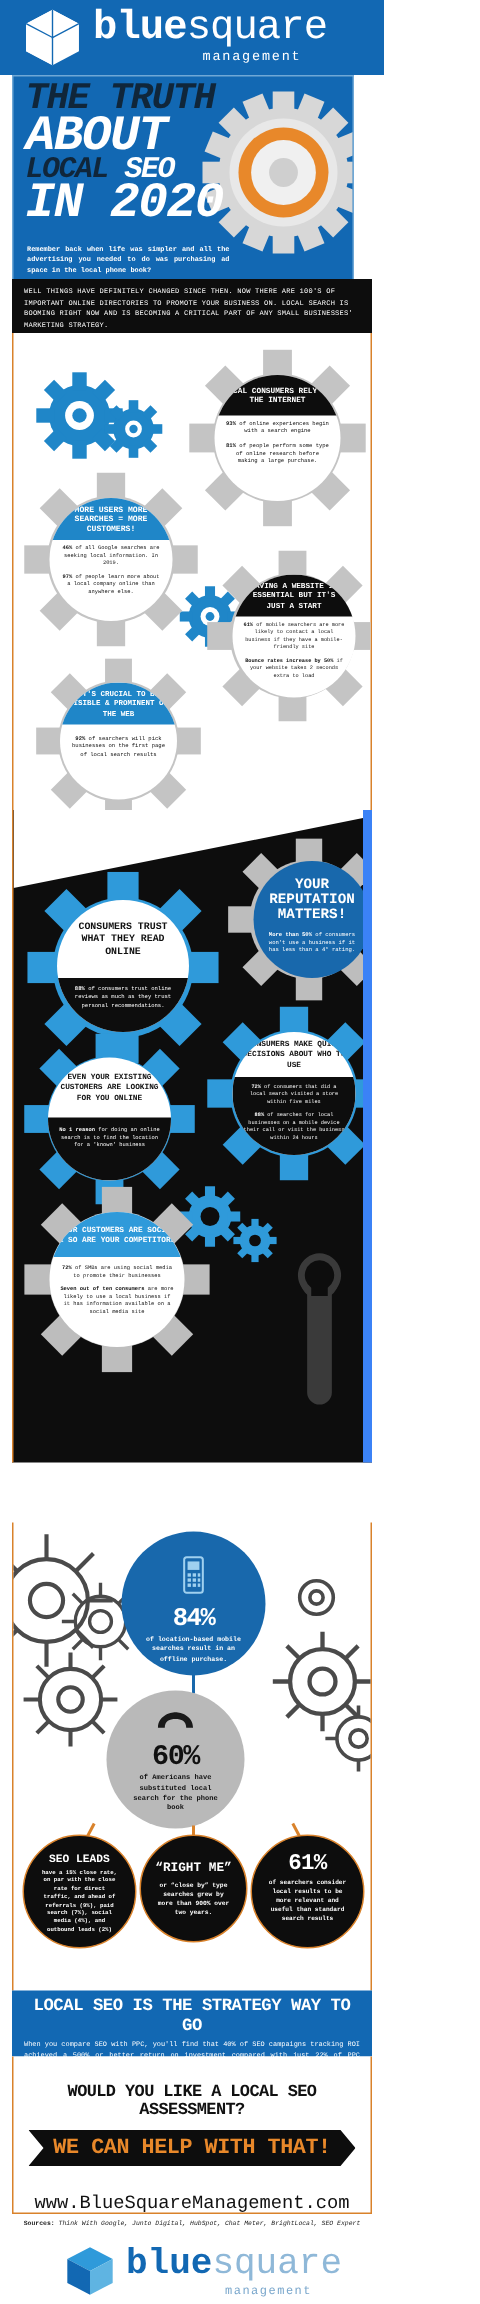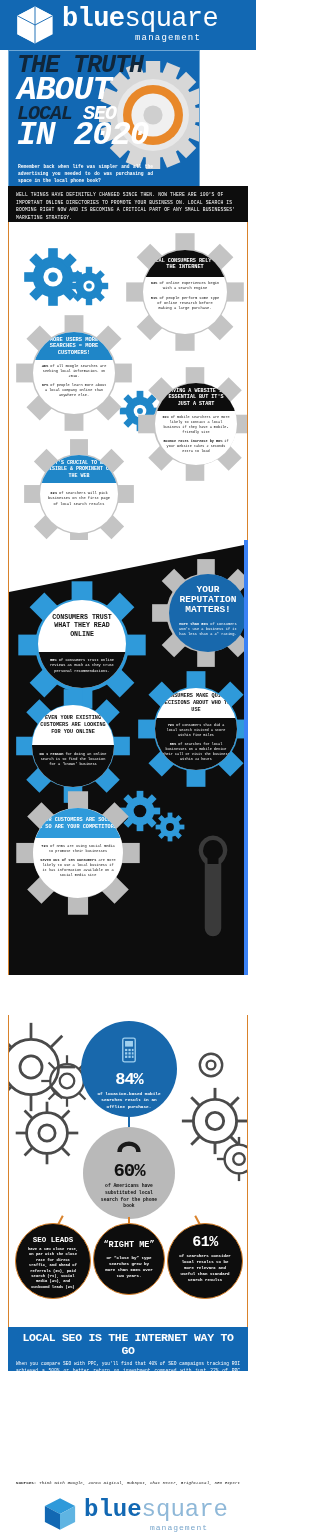--- a/index.html
+++ b/index.html
@@ -22,21 +22,21 @@
   }
   .logo-txt b { font-weight:bold; }
   .logo-txt span { font-weight:300; }
   .logo-sub {
     position:absolute; left:135px; top:33px; color:#fff;
     font-size:9px; letter-spacing:1.2px; font-weight:300;
   }
 
   
   .hero {
-    position:absolute; left:8px; top:50px; width:192px; height:160px;
+    position:absolute; left:8px; top:50px; width:228px; height:160px;
     background:#1268b3; border:1px solid #6fa8d6; overflow:hidden;
   }
   .hero-gear { position:absolute; right:-14px; top:4px; width:120px; height:120px; }
   .hero-title { position:absolute; left:8px; top:4px; width:150px; }
   .ht-line { line-height:0.86; font-weight:bold; font-style:italic; }
   .l1 { font-size:25px; color:#10263a; letter-spacing:-1px; }
   .l2 { font-size:33px; color:#ffffff; letter-spacing:-1px; }
   .l3 { font-size:20px; color:#10263a; letter-spacing:-1px; }
   .l3 em { color:#ffffff; font-style:italic; }
   .l4 { font-size:33px; color:#ffffff; letter-spacing:-1px; }
@@ -55,21 +55,21 @@
 
   
   .sec1 {
     position:absolute; left:8px; top:222px; width:240px; height:318px;
     background:#ffffff; border-left:1px solid #d9822b; border-right:1px solid #d9822b;
     overflow:hidden;
   }
   .sec2 {
     position:absolute; left:8px; top:540px; width:240px; height:435px;
     background:#0d0d0d; overflow:hidden;
-    border-left:1px solid #d9822b; border-right:4px solid #3b82f6;
+    border-left:1px solid #d9822b; border-right:6px solid #3b82f6;
   }
   .sec2 .wedge {
     position:absolute; left:0; top:0; width:240px; height:52px;
     background:#ffffff; clip-path:polygon(0 0, 240px 0, 240px 4px, 0 52px);
   }
   .callout { position:absolute; border-radius:50%; overflow:hidden; }
   .callout .top {
     text-align:center; font-weight:bold; line-height:1.22;
     padding:5px 6px 4px 6px;
   }
@@ -583,21 +583,21 @@
         <rect x="8" y="33" width="4" height="4" fill="#9fd0ef"></rect>
           <rect x="14" y="33" width="4" height="4" fill="#9fd0ef"></rect>
           <rect x="20" y="33" width="3" height="4" fill="#9fd0ef"></rect>
       </svg>
       <div class="bigpct" style="color:#ffffff;font-size:17px;margin-top:2px;">84%</div>
       <div style="color:#ffffff;font-size:4.4px;font-weight:bold;line-height:1.45;padding:2px 16px 0 16px;">of location-based mobile searches result in an offline purchase.</div>
     </div>
 
     <div style="position:absolute;left:119px;top:100px;width:2px;height:14px;background:#1868ac;"></div>
 
-    <div class="bigcircle" style="left:74px;top:112px;width:92px;height:92px;background:#b9b9b9;">
+    <div class="bigcircle" style="left:62px;top:112px;width:92px;height:92px;background:#b9b9b9;">
       <svg style="margin-top:14px;width:26px;height:14px;" viewBox="0 0 40 20">
         <path d="M2 16 C2 4 14 0 20 0 C26 0 38 4 38 16 L31 16 C31 9 26 7 20 7 C14 7 9 9 9 16 Z" fill="#1a1a1a"></path>
       </svg>
       <div class="bigpct" style="color:#111;font-size:19px;margin-top:0px;">60%</div>
       <div style="color:#111;font-size:4.7px;font-weight:bold;line-height:1.45;padding:1px 13px 0 13px;">of Americans have substituted local search for the phone book</div>
     </div>
 
     <div style="position:absolute;left:50px;top:200px;width:2px;height:12px;background:#d9822b;transform:rotate(28deg);"></div>
     <div style="position:absolute;left:119px;top:202px;width:2px;height:12px;background:#d9822b;"></div>
     <div style="position:absolute;left:188px;top:200px;width:2px;height:12px;background:#d9822b;transform:rotate(-28deg);"></div>
@@ -610,24 +610,31 @@
       <div class="hd" style="font-size:8.5px;margin-top:16px;">“RIGHT ME”</div>
       <div class="bd" style="font-size:4.2px;line-height:1.45;padding:5px 9px 0 9px;font-weight:bold;">or “close by” type searches grew by more than 900% over two years.</div>
     </div>
     <div class="tri-box" style="left:158px;top:208px;width:76px;height:76px;">
       <div class="hd" style="font-size:15px;margin-top:10px;letter-spacing:-0.5px;">61%</div>
       <div class="bd" style="font-size:4.1px;line-height:1.45;padding:3px 11px 0 11px;font-weight:bold;">of searchers consider local results to be more relevant and useful than standard search results</div>
     </div>
   </div>
 
   <div class="blueband">
-    <h3>LOCAL SEO IS THE INTERNET WAY TO GO</h3>
+    <h3>LOCAL SEO IS THE STRATEGY WAY TO GO</h3>
     <p>When you compare SEO with PPC, you'll find that 40% of SEO campaigns tracking ROI achieved a 500% or better return on investment compared with just 22% of PPC campaigns achieving the same level of success.</p>
   </div>
 
+  <div class="cta">
+    <h4>WOULD YOU LIKE A LOCAL SEO ASSESSMENT?</h4>
+    <div class="ribbon">
+      <span>WE CAN HELP WITH THAT!</span>
+    </div>
+    <div class="url">www.BlueSquareManagement.com</div>
+  </div>
 
   <div class="sources">
     <b>Sources:</b>
     <i>Think With Google, Junto Digital, HubSpot, Chat Meter, BrightLocal, SEO Expert</i>
   </div>
 
   <div class="footlogo">
     <svg class="fcube" viewBox="0 0 100 100">
       <polygon points="50,6 92,28 50,50 8,28" fill="#2f9ada"></polygon>
       <polygon points="8,28 50,50 50,94 8,72" fill="#1268b3"></polygon>

